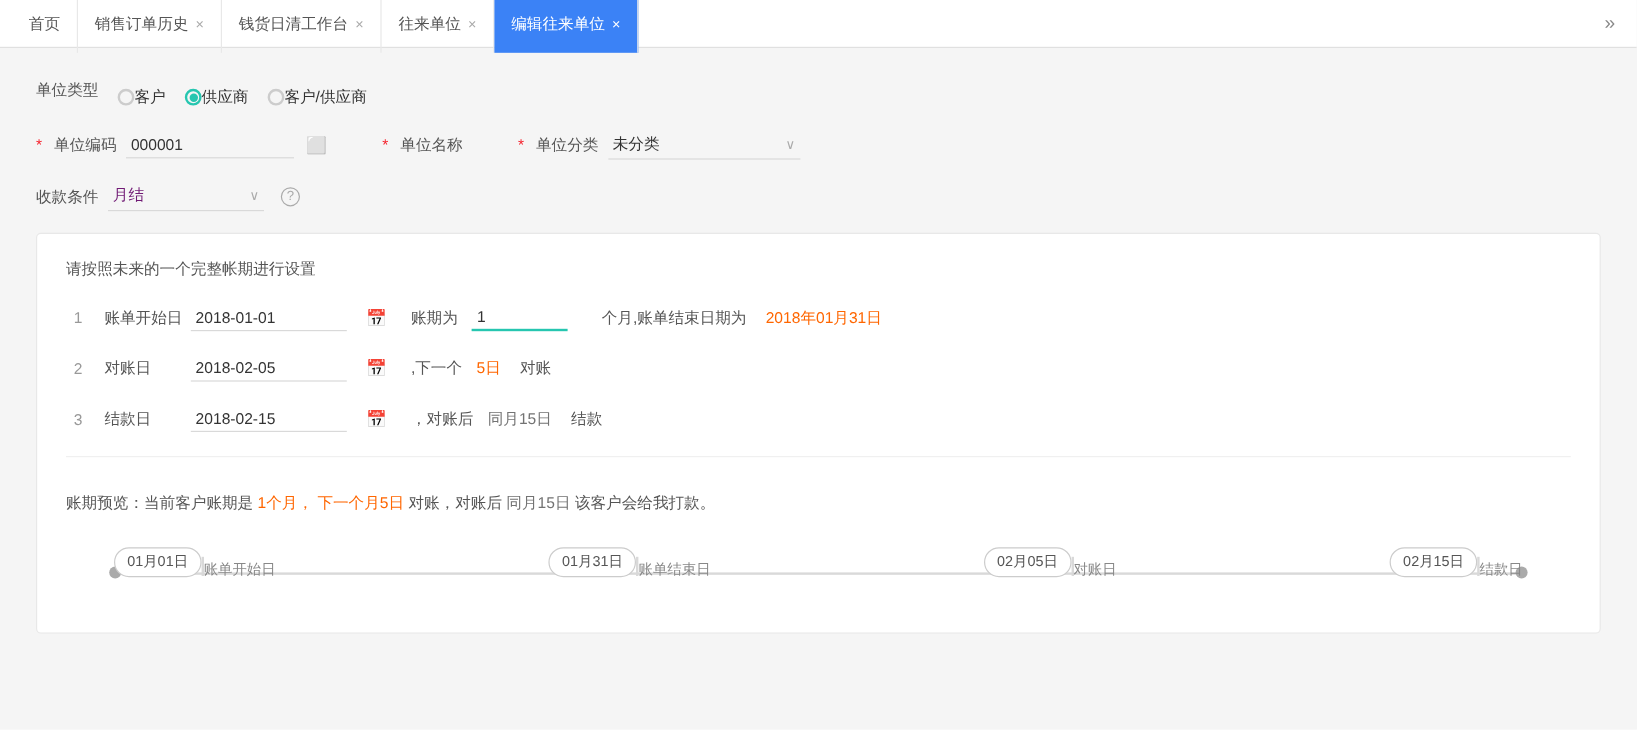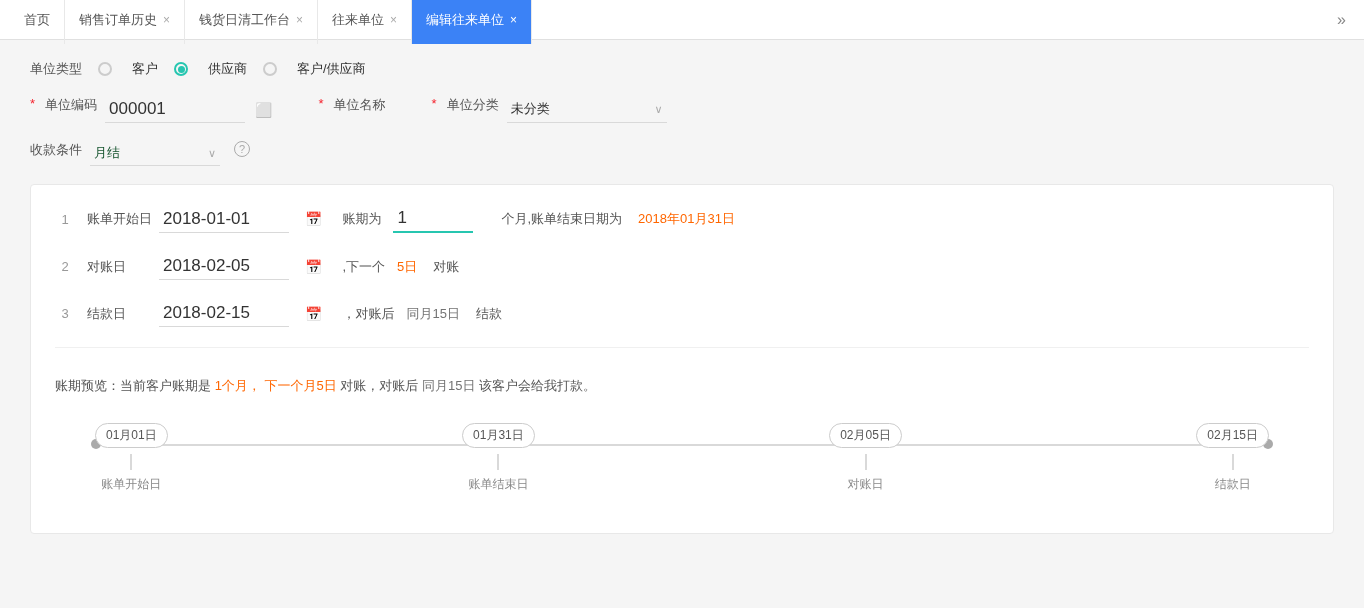--- a/index.html
+++ b/index.html
@@ -49,20 +49,21 @@
     
     .page-content {
       padding: 20px 30px;
       background: #f5f5f5;
       min-height: calc(100vh - 40px);
     }
 
     
     .form-row {
       display: flex;
+      align-items: center;
       margin-bottom: 18px;
       flex-wrap: wrap;
       gap: 8px;
     }
     .form-label {
       font-size: 13px;
       color: #555;
       white-space: nowrap;
     }
     .required-star {
@@ -74,22 +75,23 @@
     .radio-group {
       display: flex;
       align-items: center;
       gap: 16px;
       margin-left: 8px;
     }
     .radio-item {
       display: flex;
       align-items: center;
       cursor: pointer;
-      gap: 20px;
-      font-size: 13px;
+      gap: 0;
+      font-size: 13px;
+      margin-top: 12px;
     }
     .radio-circle {
       width: 14px;
       height: 14px;
       border-radius: 50%;
       border: 2px solid #ccc;
       display: flex;
       align-items: center;
       justify-content: center;
     }
@@ -103,21 +105,21 @@
       background: #26c6b0;
       border-radius: 50%;
     }
 
     
     .input-field {
       border: none;
       border-bottom: 1px solid #d9d9d9;
       outline: none;
       padding: 3px 4px;
-      font-size: 17px;
+      font-size: 13px;
       color: #333;
       background: transparent;
       width: 140px;
     }
     .input-narrow {
       width: 80px;
     }
     .input-medium {
       width: 180px;
     }
@@ -126,21 +128,21 @@
     .select-field {
       display: flex;
       align-items: center;
       border-bottom: 1px solid #d9d9d9;
       padding: 3px 4px;
       cursor: pointer;
       min-width: 140px;
     }
     .select-field .select-value {
       flex: 1;
-      color: #14532d;
+      color: #701a75;
       font-size: 13px;
     }
     .select-field .chevron-icon {
       color: #aaa;
       font-size: 11px;
       margin-left: 4px;
     }
 
     
     .cal-icon {
@@ -210,21 +212,20 @@
       line-height: 1.8;
     }
 
     
     .timeline-section {
       padding: 10px 0 20px 0;
       position: relative;
     }
     .timeline-node-wrap {
       display: flex;
-      flex-direction: column;
       align-items: center;
       position: relative;
       z-index: 1;
     }
     .timeline-badge {
       border: 1px solid #ccc;
       border-radius: 20px;
       padding: 3px 10px;
       font-size: 12px;
       color: #555;
@@ -313,20 +314,21 @@
   <div class="form-row">
     <span class="form-label">收款条件</span>
     <div class="select-field" style="min-width:130px;">
       <span class="select-value">月结</span>
       <span class="chevron-icon">∨</span>
     </div>
     <span class="help-icon">?</span>
   </div>
 
   <div class="section-box">
+    <div class="section-title">请按照未来的一个完整帐期进行设置</div>
 
     <div class="billing-row">
       <span class="row-num">1</span>
       <span class="row-field-label">账单开始日</span>
       <input class="input-field" type="text" value="2018-01-01" style="width: 130px;">
       <span class="cal-icon">📅</span>
       <span class="form-label" style="margin-left:8px;">账期为</span>
       <input class="input-field input-narrow" type="text" value="1" style="width: 80px; border-bottom: 2px solid rgb(38, 198, 176);">
       <span class="form-label" style="margin-left:16px;">个月,账单结束日期为</span>
       <span class="highlight-orange" style="margin-left:4px;">2018年01月31日</span>

